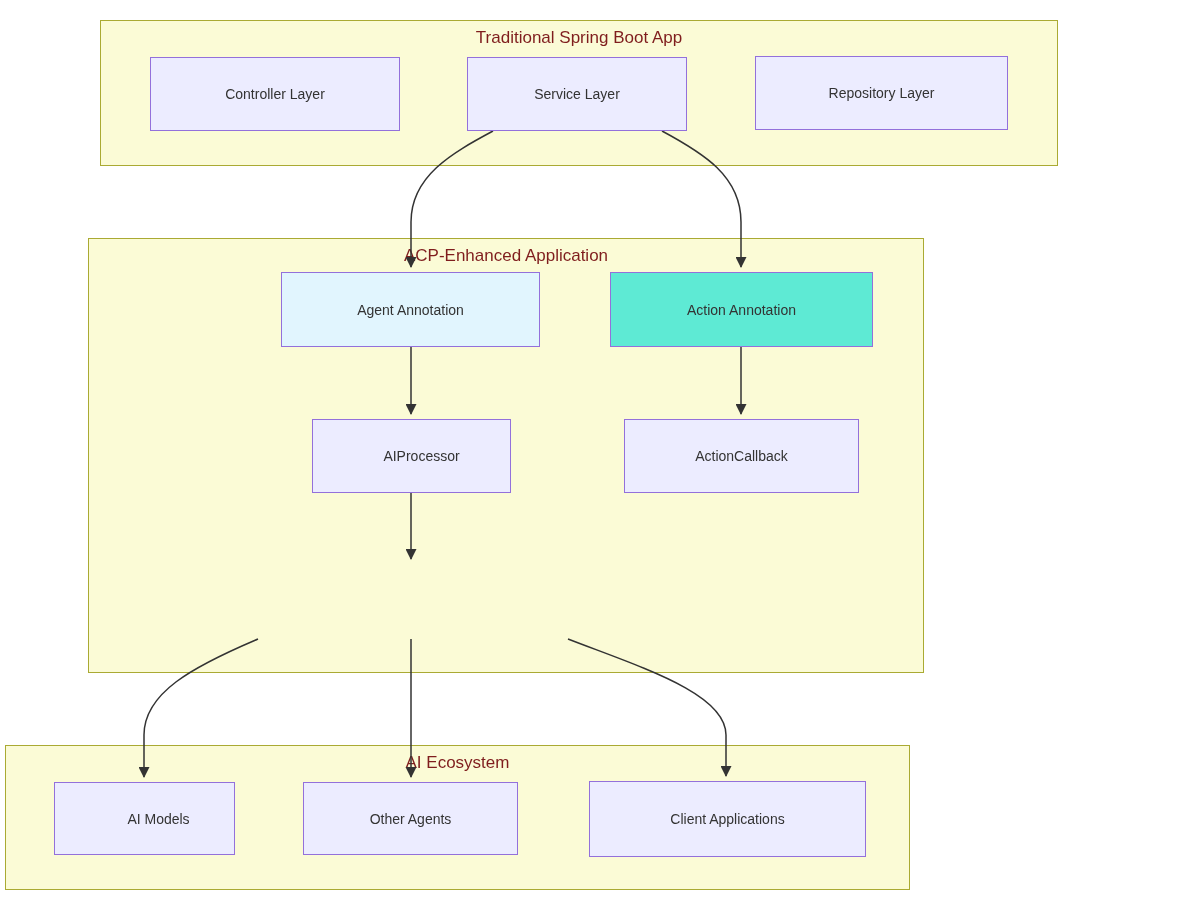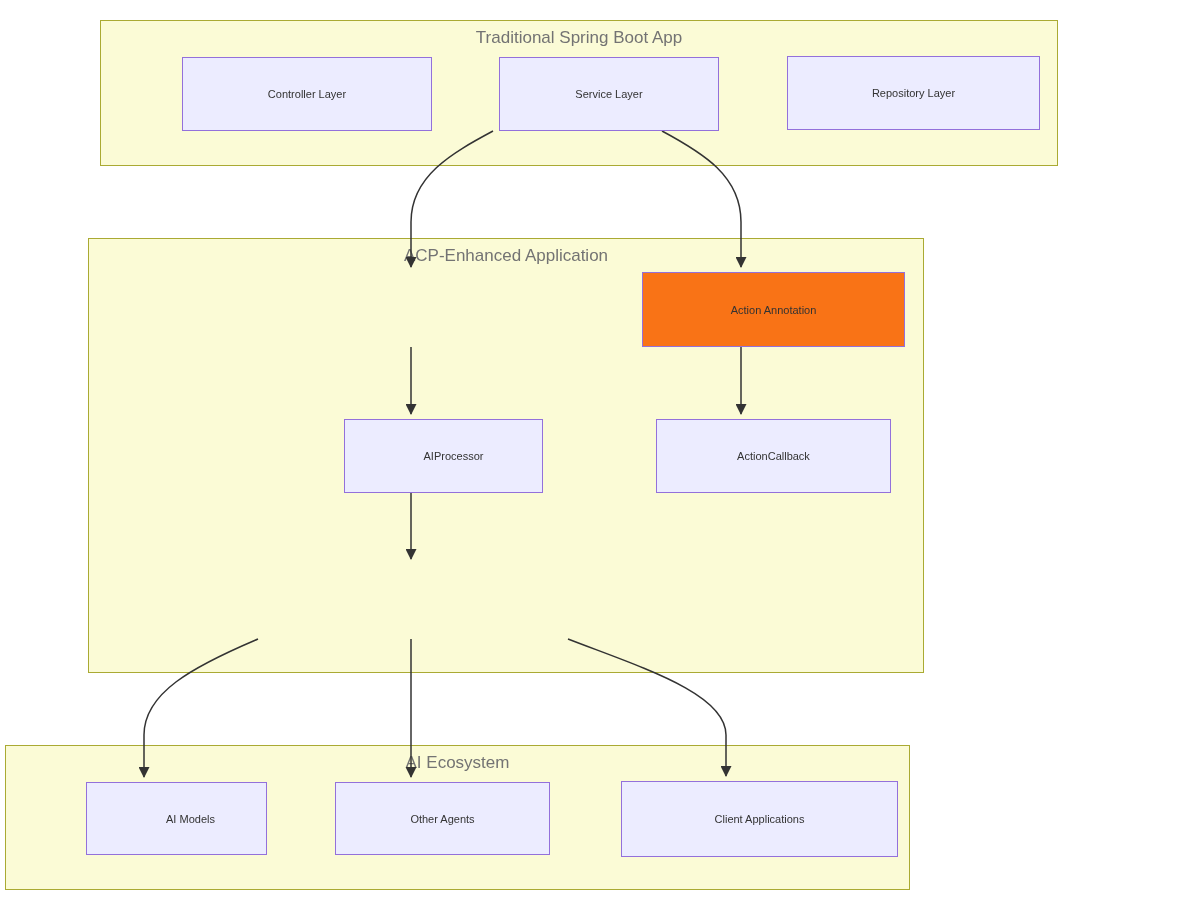--- a/index.html
+++ b/index.html
@@ -22,21 +22,21 @@
     border: 1px solid #aaaa33;
     box-sizing: border-box;
     z-index: 0;
   }
   .group-title {
     margin: 0;
     padding-top: 7px;
     text-align: center;
     font-size: 17px;
     font-weight: 400;
-    color: #737373;
+    color: #7f1d1d;
   }
   #g-top { left: 100px; top: 20px;  width: 958px; height: 146px; }
   #g-mid { left: 88px;  top: 238px; width: 836px; height: 435px; }
   #g-bot { left: 5px;   top: 745px; width: 905px; height: 145px; }
 
   #edge-layer {
     position: absolute;
     left: 0; top: 0;
     z-index: 1;
   }
@@ -48,26 +48,25 @@
 
   .node {
     position: absolute;
     box-sizing: border-box;
     background: #ececff;
     border: 1px solid #9370db;
     display: flex;
     align-items: center;
     justify-content: center;
     text-align: right;
-    font-size: 11px;
+    font-size: 14px;
     z-index: 2;
-    margin-left: 32px;
   }
   .node.blue  { background: #e1f5fe; }
-  .node.green { background: #f97316; }
+  .node.green { background: #5eead4; }
   .node.peach { background: #fff3e0; }
 
   #n-controller   { left: 150px; top: 57px;  width: 250px; height: 74px; }
   #n-service      { left: 467px; top: 57px;  width: 220px; height: 74px; }
   #n-repository   { left: 755px; top: 56px;  width: 253px; height: 74px; }
   #n-agent-ann    { left: 281px; top: 272px; width: 259px; height: 75px; }
   #n-action-ann   { left: 610px; top: 272px; width: 263px; height: 75px; }
   #n-aiprocessor  { left: 312px; top: 419px; width: 199px; height: 74px; padding-left: 20px; }
   #n-callback     { left: 624px; top: 419px; width: 235px; height: 74px; }
   #n-manifest     { left: 242px; top: 564px; width: 341px; height: 75px; }
@@ -108,20 +107,23 @@
 
   <div class="node" id="n-controller">
     <span>Controller Layer</span>
   </div>
   <div class="node" id="n-service">
     <span>Service Layer</span>
   </div>
   <div class="node" id="n-repository">
     <span>Repository Layer</span>
   </div>
+  <div class="node blue" id="n-agent-ann">
+    <span>Agent Annotation</span>
+  </div>
   <div class="node green" id="n-action-ann">
     <span>Action Annotation</span>
   </div>
   <div class="node" id="n-aiprocessor">
     <span>AIProcessor</span>
   </div>
   <div class="node" id="n-callback">
     <span>ActionCallback</span>
   </div>
   <div class="node" id="n-ai-models">

